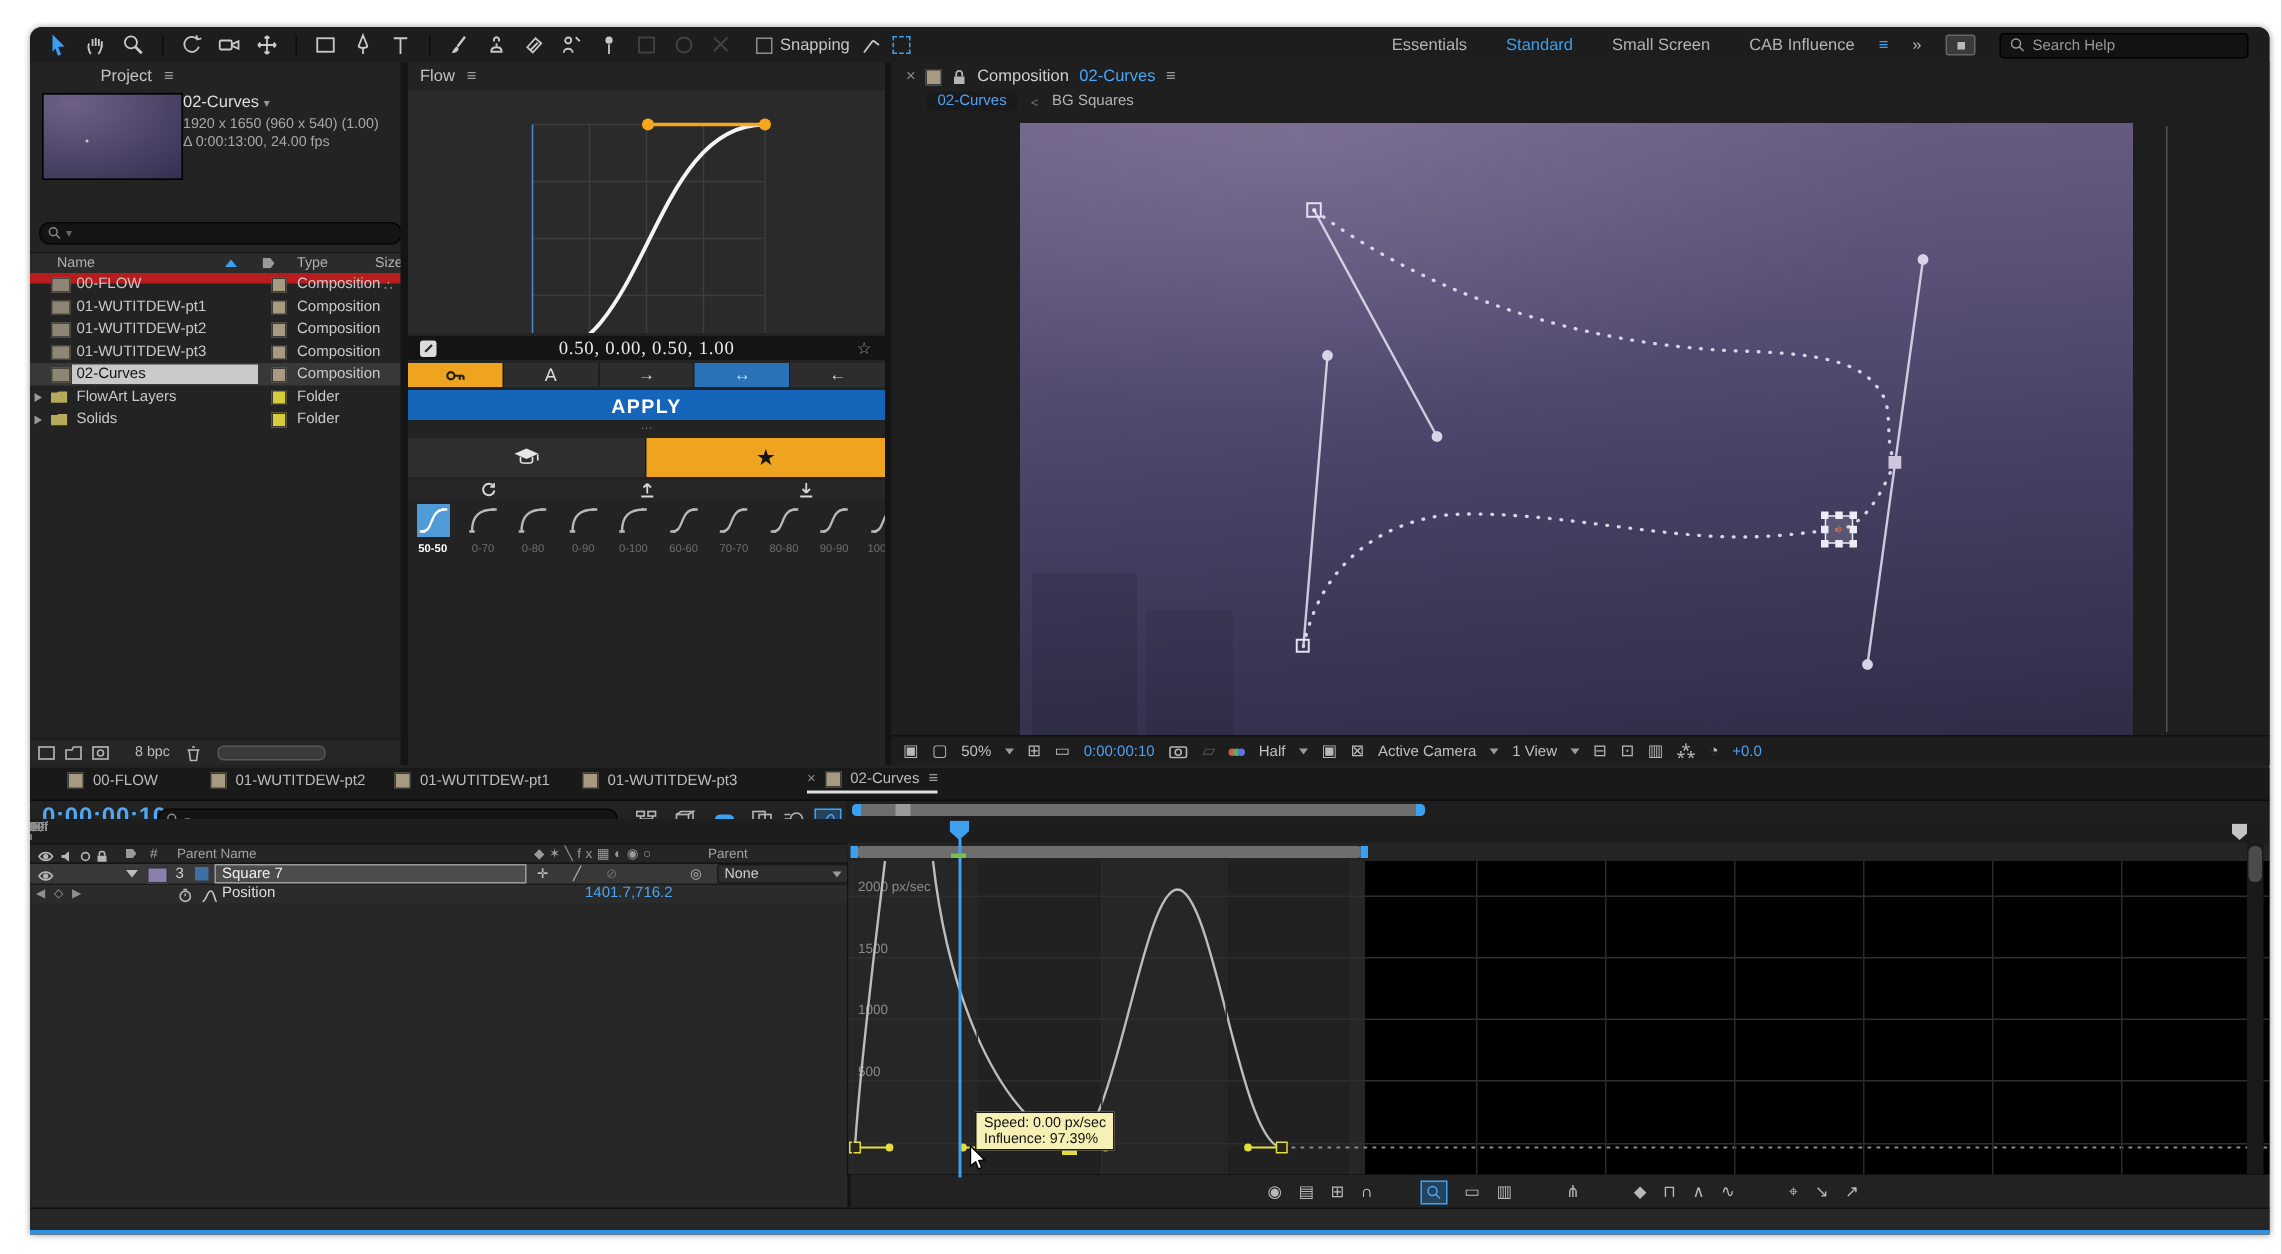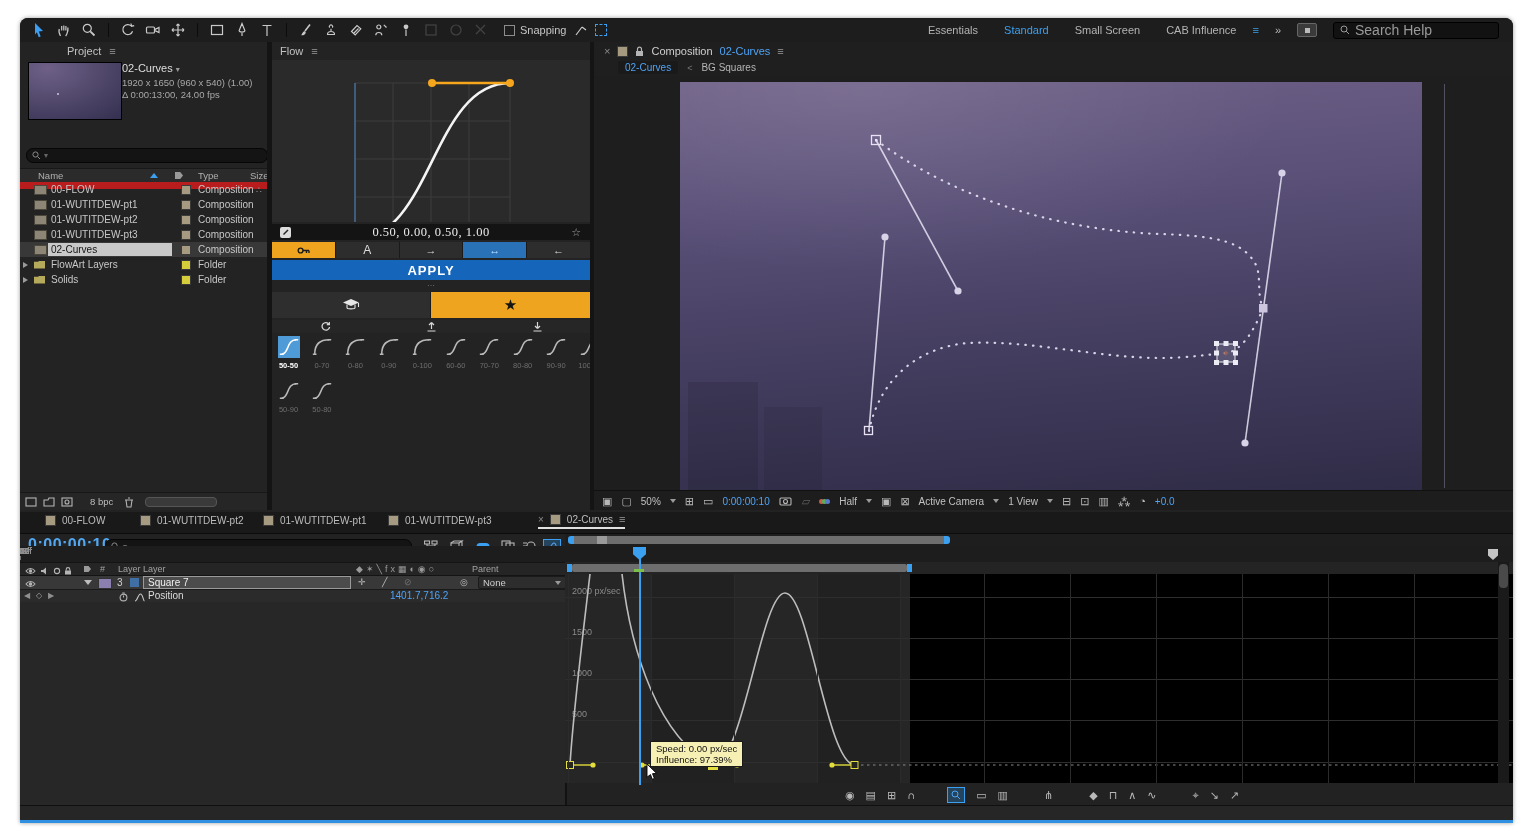--- a/index.html
+++ b/index.html
@@ -14,21 +14,21 @@
   .sep{width:1px;height:14px;background:#0c0c0c;margin:0 3px;}
   .ghost{opacity:.22;}
   .snapwrap{display:flex;align-items:center;gap:5px;margin-left:14px;}
   .checkbox{width:9px;height:9px;border:1px solid #8d8d8d;background:transparent;}
   .smalltext{font-size:11px;color:#c6c6c6;}
   .topright{margin-left:auto;display:flex;align-items:center;gap:16px;padding-right:14px;}
   .ws{font-size:11px;color:#b4b4b4;cursor:default;}
   .ws.active{color:#3ca0f0;}
   .wsmenu{color:#3ca0f0;font-size:11px;}
   .searchbox{width:152px;height:15px;background:#121212;border:1px solid #000;border-radius:3px;display:flex;align-items:center;gap:5px;padding:0 6px;}
-  .searchbox .ph{font-size:14px;color:#9a9a9a;}
+  .searchbox .ph{font-size:10px;color:#9a9a9a;}
   
   .main{position:absolute;left:0;top:24px;width:1493px;height:468px;background:#141414;}
   .panel{position:absolute;top:0;height:468px;background:#232323;overflow:hidden;}
   .phead{font-size:11px;color:#c2c2c2;}
   .hamb{color:#9a9a9a;font-size:11px;}
   
   .thumb{background:radial-gradient(120% 120% at 20% 10%,#6e6087,#453e60 70%,#343050);border:1px solid #000;}
   .pinfo1{font-size:11px;color:#dedede;}
   .pinfo2{font-size:9.5px;color:#a8a8a8;line-height:12px;}
   .srch{background:#141414;border:1px solid #060606;border-radius:7px;display:flex;align-items:center;padding:0 5px;gap:3px;}
@@ -551,45 +551,20 @@
           <div class="pglyph">
                 <svg width="22" height="22" viewBox="0 0 24 24">
                   <path class="p-s" d="M4 20 C12 20 9 4 20 4"></path>
                   <path class="p-r" d="M4 20 C4 8 10 4 20 4"></path>
                   <path d="M2 20h4M18 4h4"></path>
                 </svg>
               </div>
           <div class="plabel">100-…</div>
         </div>
       </div>
-    <div class="abs" style="left:2px;top:338px;width:314px;white-space:nowrap;">
-      
-    
-        <div class="preset s">
-          <div class="pglyph">
-                <svg width="22" height="22" viewBox="0 0 24 24">
-                  <path class="p-s" d="M4 20 C12 20 9 4 20 4"></path>
-                  <path class="p-r" d="M4 20 C4 8 10 4 20 4"></path>
-                  <path d="M2 20h4M18 4h4"></path>
-                </svg>
-              </div>
-          <div class="plabel">50-90</div>
-        </div>
-      
-        <div class="preset s">
-          <div class="pglyph">
-                <svg width="22" height="22" viewBox="0 0 24 24">
-                  <path class="p-s" d="M4 20 C12 20 9 4 20 4"></path>
-                  <path class="p-r" d="M4 20 C4 8 10 4 20 4"></path>
-                  <path d="M2 20h4M18 4h4"></path>
-                </svg>
-              </div>
-          <div class="plabel">50-80</div>
-        </div>
-      </div>
   </div>
 
   <div class="panel" id="comp" style="left:574px;width:919px;background:#1f1f1f;">
     <div class="abs ctab" style="left:10px;top:3px;">
       <span style="color:#8a8a8a;">×</span>
       <span class="tchip"></span>
       <svg width="9" height="11">
               <rect x="1" y="5" width="7" height="5" fill="#b5b5b5"></rect>
               <path d="M2.5 5V3.2a2 2 0 0 1 4 0V5" stroke="#b5b5b5" fill="none" stroke-width="1.2"></path>
             </svg>
@@ -786,21 +761,21 @@
             </svg>
           </span>
       <span class="abs mini" style="left:41px;top:2px;">
             <svg width="8" height="8">
               <rect x="1" y="3.5" width="6" height="4" fill="#b5b5b5" stroke="none"></rect>
               <path d="M2.2 3.5V2.4a1.8 1.8 0 0 1 3.6 0v1.1"></path>
             </svg>
           </span>
       <span class="abs" style="left:64px;top:3px;width:7px;height:6px;background:#9a9a9a;clip-path:polygon(0 0,65% 0,100% 50%,65% 100%,0 100%);"></span>
       <span class="abs hdr" style="left:80px;top:1px;">#</span>
-      <span class="abs hdr" style="left:98px;top:1px;">Layer Layer</span>
+      <span class="abs hdr" style="left:98px;top:1px;">Parent Name</span>
       <span class="abs hdr" style="left:336px;top:1px;letter-spacing:3px;color:#9a9a9a;">◆✶╲fx▦◐◉○</span>
       <span class="abs hdr" style="left:452px;top:1px;">Parent</span>
     </div>
 
     
     <div class="abs" style="left:0;top:64px;width:545px;height:13px;background:#383838;border-bottom:1px solid #1a1a1a;">
       <span class="abs mini" style="left:3px;top:2px;">
             <svg width="11" height="8">
               <path d="M1 4c2.4-3.4 6.6-3.4 9 0-2.4 3.4-6.6 3.4-9 0z"></path>
               <circle cx="5.5" cy="4" r="1.2" fill="#b5b5b5"></circle>

